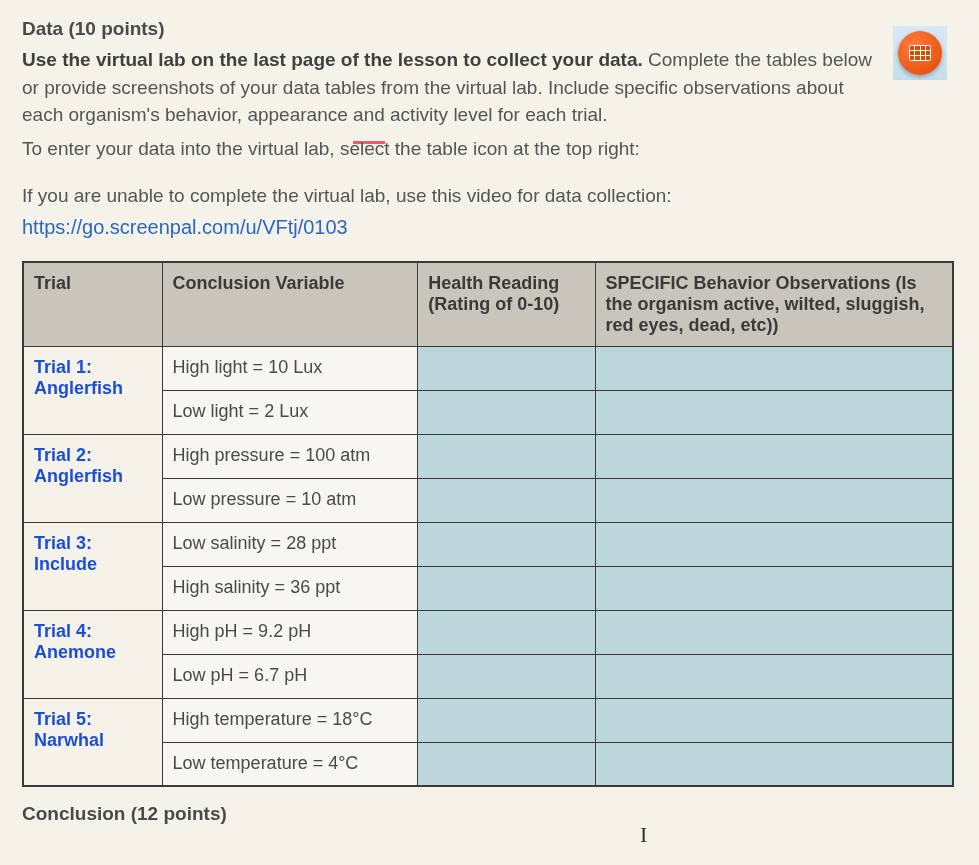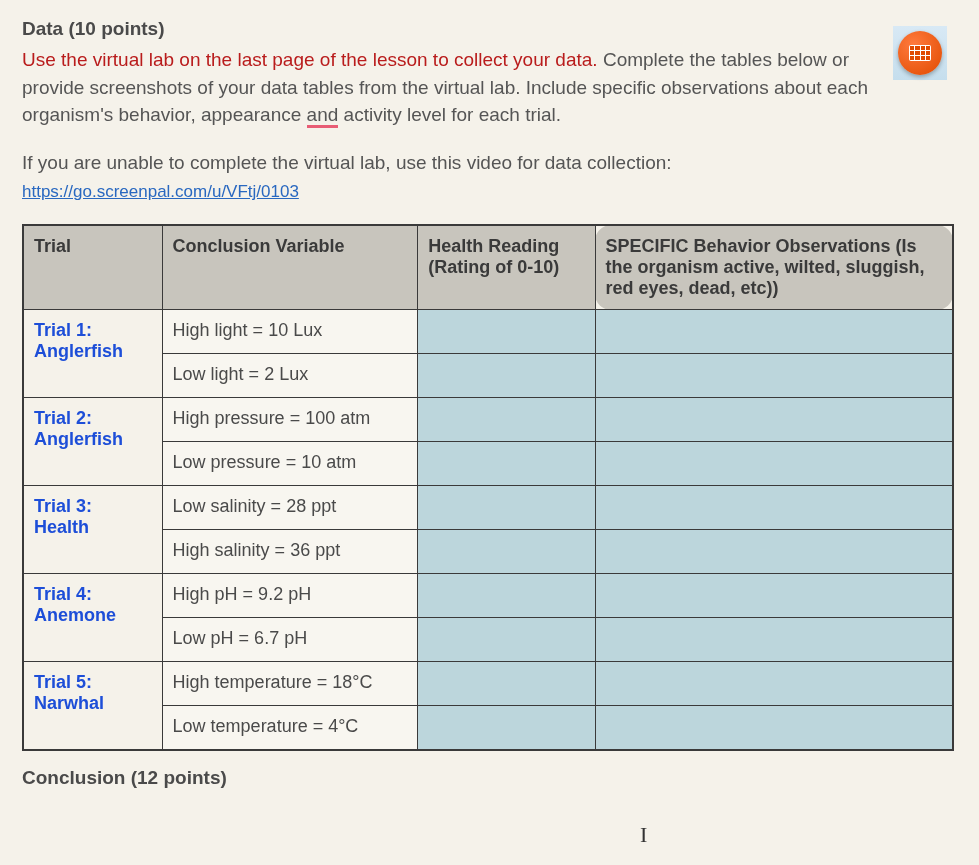--- a/index.html
+++ b/index.html
@@ -17,24 +17,24 @@
       font-size: 19px;
       color: #4a4a4a;
       margin-bottom: 6px;
     }
     .instructions {
       font-size: 19px;
       line-height: 1.45;
       color: #555;
       margin-bottom: 6px;
     }
-    .instructions .bold { font-weight: normal; color:#b91c1c; }
+    .instructions .bold { font-weight: bold; color:#404040; }
     .underline-red {
       border-bottom: 3px solid #e85d75;
-      padding-bottom: 0px;
+      padding-bottom: 16px;
     }
     .icon-row {
       display: flex;
       align-items: flex-start;
     }
     .icon-text { flex: 1; }
     .table-icon-wrap {
       width: 54px;
       height: 54px;
       background: linear-gradient(#d8e9f5, #c5deed);
@@ -64,22 +64,21 @@
       display: grid;
       grid-template-columns: repeat(4, 1fr);
       grid-template-rows: repeat(3, 1fr);
       gap: 1px;
       padding: 1px;
     }
     .grid-icon div { background: #e04a00; }
     .spacer { height: 14px; }
     .link {
       color: #2968c0;
-      text-decoration: underline;
-      font-size: 17px;
+      font-size: 20px;
       cursor: pointer;
     }
     table.data {
       border-collapse: collapse;
       width: 932px;
       margin-top: 22px;
       border: 2px solid #3a3a3a;
     }
     table.data th, table.data td {
       border: 1.5px solid #3a3a3a;
@@ -89,21 +88,21 @@
       vertical-align: top;
     }
     table.data th {
       background: #c8c5bd;
       font-weight: bold;
       color: #3a3a3a;
     }
     table.data th.col-trial { width: 140px; }
     table.data th.col-iv { width: 260px; }
     table.data th.col-health { width: 180px; background:#c8c5bd; }
-    table.data th.col-obs { width: 365px; border-radius: 16px; }
+    table.data th.col-obs { width: 365px; }
     .trial-label {
       background: #f5f2ea;
       font-weight: bold;
       color: #1d4ed8;
     }
     .iv-cell {
       background: #f8f6f0;
       color: #4a4a4a;
     }
     .input-cell {
@@ -130,20 +129,21 @@
 
 
 
 <div class="heading">Data (10 points)</div>
 
 <div class="icon-row">
   <div class="icon-text">
     <div class="instructions">
       <span class="bold">Use the virtual lab on the last page of the lesson to collect your data.</span><span> Complete the tables below or provide screenshots of your data tables from the virtual lab. Include specific observations about each organism's behavior, appearance </span><span class="underline-red">and</span><span> activity level for each trial.</span>
     </div>
+    <div class="instructions">To enter your data into the virtual lab, select the table icon at the top right:</div>
   </div>
   <div class="table-icon-wrap">
     <div class="table-icon-circle">
       <div class="grid-icon">
         <div></div>
           <div></div>
           <div></div>
           <div></div>
         <div></div>
           <div></div>
@@ -189,21 +189,21 @@
       <td class="iv-cell">High pressure = 100 atm</td>
       <td class="input-cell"></td>
       <td class="input-cell"></td>
     </tr>
     <tr>
       <td class="iv-cell">Low pressure = 10 atm</td>
       <td class="input-cell"></td>
       <td class="input-cell"></td>
     </tr>
     <tr>
-      <td rowspan="2" class="trial-label">Trial 3: Health</td>
+      <td rowspan="2" class="trial-label">Trial 3: Include</td>
       <td class="iv-cell">Low salinity = 28 ppt</td>
       <td class="input-cell"></td>
       <td class="input-cell"></td>
     </tr>
     <tr>
       <td class="iv-cell">High salinity = 36 ppt</td>
       <td class="input-cell"></td>
       <td class="input-cell"></td>
     </tr>
     <tr>

